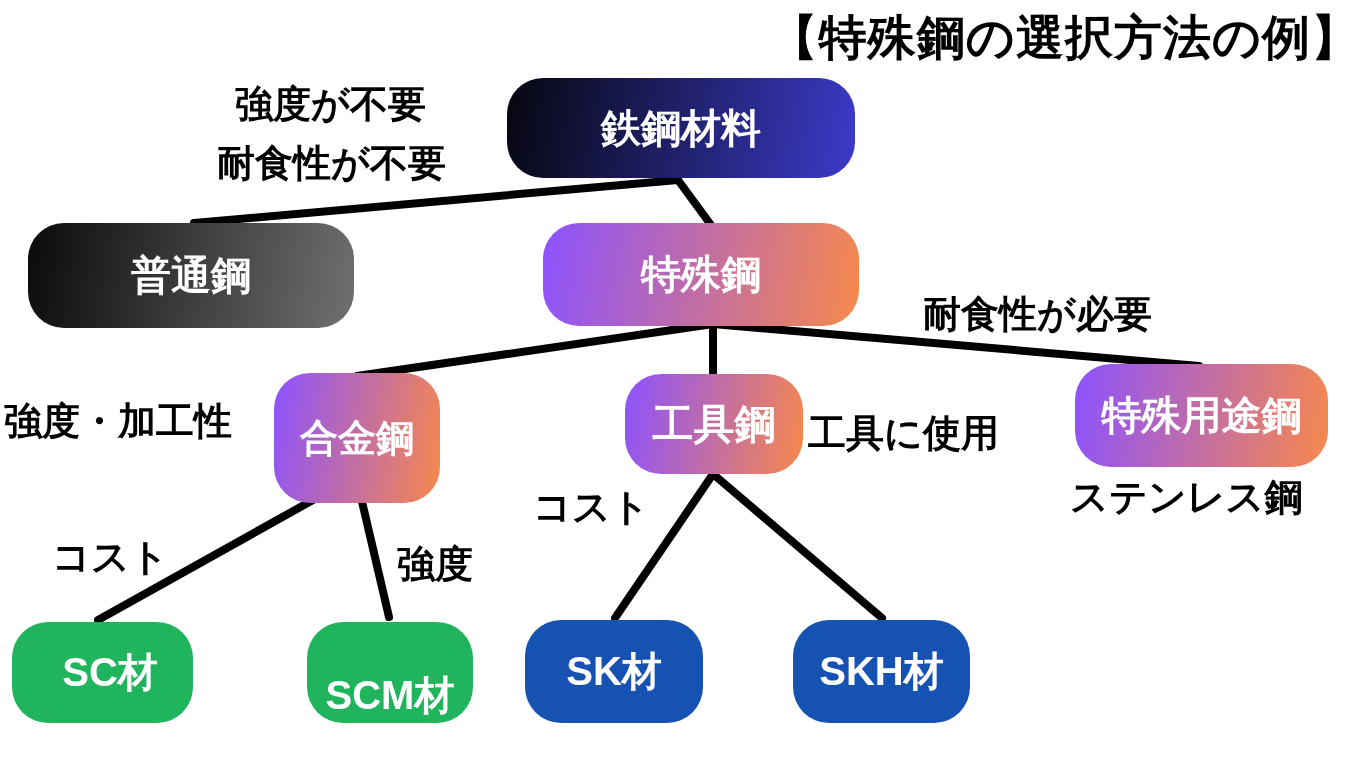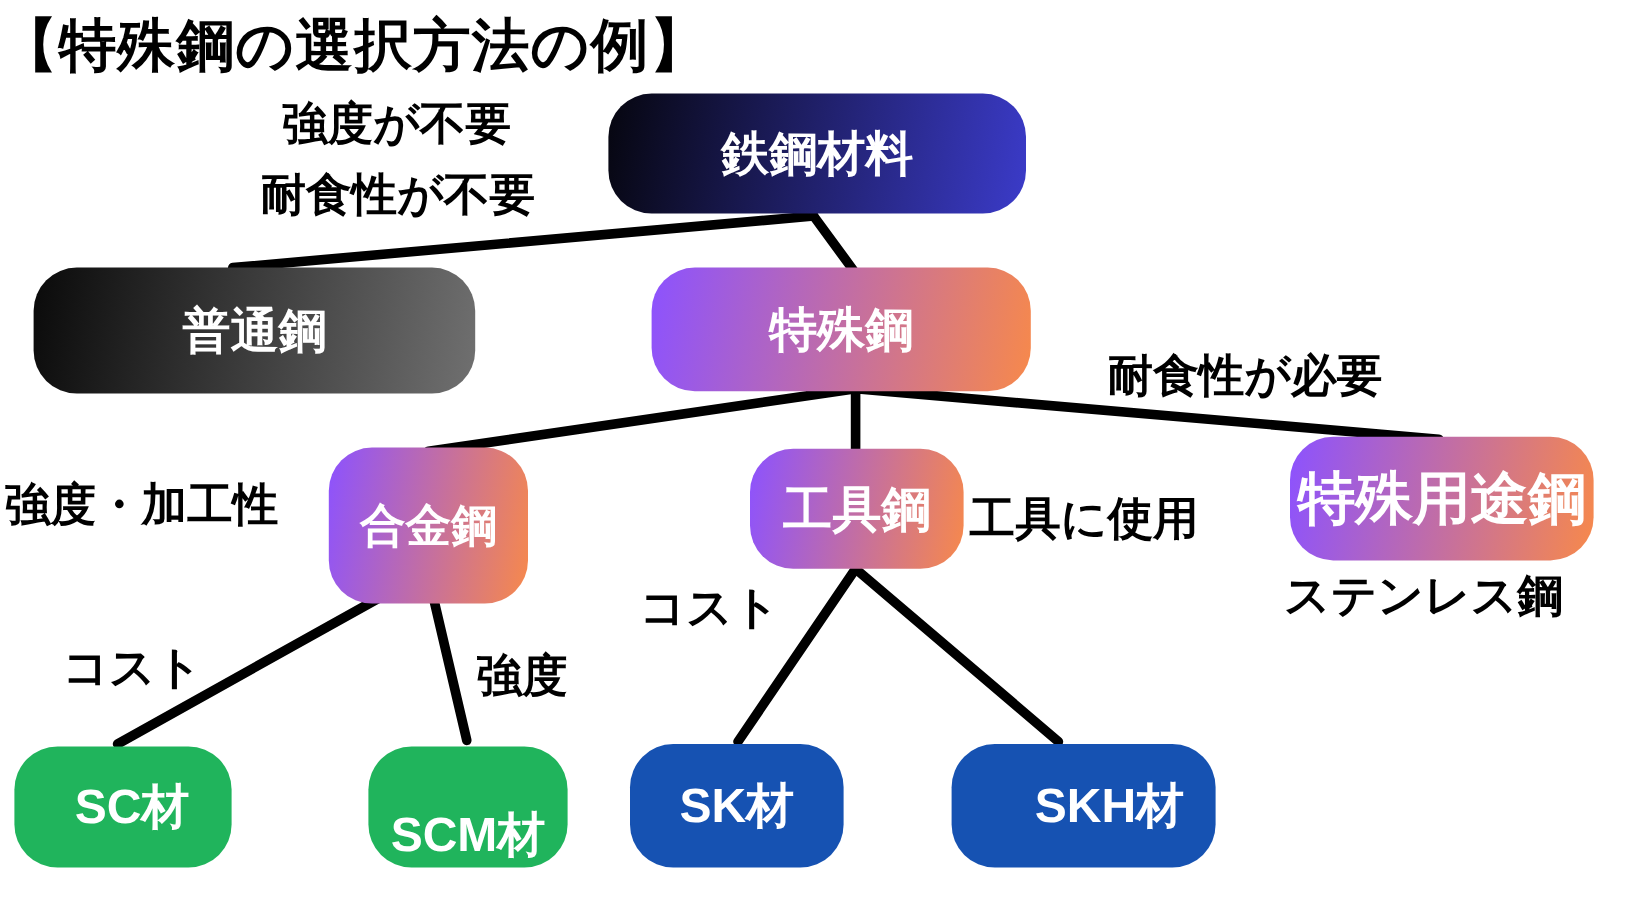--- a/index.html
+++ b/index.html
@@ -3,48 +3,48 @@
 <meta charset="utf-8">
 <style>
   html,body{margin:0;padding:0;}
   body{
     width:1360px;height:765px;background:#ffffff;overflow:hidden;position:relative;
     font-family:"Liberation Sans","DejaVu Sans",sans-serif;
   }
   .stage{position:absolute;inset:0;width:1360px;height:765px;}
   .lines{position:absolute;left:0;top:0;z-index:1;}
   .title{
-    position:absolute;left:0;top:6px;width:100%;text-align:left;
+    position:absolute;left:0;top:6px;width:100%;text-align:right;
     font-size:48px;font-weight:800;color:#000;letter-spacing:1px;z-index:3;
   }
   .node{
     position:absolute;display:flex;align-items:center;justify-content:center;
     border-radius:36px;color:#fff;font-weight:800;z-index:2;
   }
   .lbl{
     position:absolute;color:#000;font-weight:800;font-size:40px;line-height:1.1;
     white-space:nowrap;z-index:3;
   }
   
   .n-root{background:linear-gradient(100deg,#06060f 0%,#3b3bc9 100%);}
   .n-plain{background:linear-gradient(100deg,#0a0a0a 0%,#707070 100%);}
   .n-special{background:linear-gradient(100deg,#8c52ff 0%,#f7894b 100%);}
   .n-green{background:#20b45c;}
   .n-blue{background:#1652b2;}
   
   #node-tekkou{left:507px;top:78px;width:348px;height:100px;font-size:40px;}
-  #node-futsuu{left:28px;top:223px;width:368px;height:105px;font-size:40px;}
+  #node-futsuu{left:28px;top:223px;width:326px;height:105px;font-size:40px;}
   #node-tokushu{left:543px;top:223px;width:316px;height:103px;font-size:40px;}
   #node-goukin{left:274px;top:373px;width:166px;height:130px;font-size:38px;}
   #node-kougu{left:625px;top:374px;width:178px;height:100px;font-size:41px;}
-  #node-tokushu-youto{left:1075px;top:364px;width:253px;height:103px;font-size:48px;}
+  #node-tokushu-youto{left:1075px;top:364px;width:253px;height:103px;font-size:40px;}
   #node-sc{left:12px;top:622px;width:166px;height:101px;font-size:40px;padding-left:15px;}
   #node-scm{left:307px;top:622px;width:166px;height:101px;font-size:40px;align-items:flex-end;}
   #node-sk{left:525px;top:620px;width:178px;height:103px;font-size:40px;}
-  #node-skh{left:793px;top:620px;width:177px;height:103px;font-size:40px;padding-left:43px;}
+  #node-skh{left:793px;top:620px;width:177px;height:103px;font-size:40px;}
   #lbl-kyoudo-fuyou{left:235px;top:84px;font-size:38px;}
   #lbl-taishoku-fuyou{left:217px;top:143px;font-size:38px;}
   #lbl-taishoku-hitsuyou{left:923px;top:294px;font-size:38px;}
   #lbl-kyoudo-kakousei{left:4px;top:401px;font-size:38px;}
   #lbl-kougu-shiyou{left:808px;top:413px;font-size:38px;}
   #lbl-cost-kougu{left:533px;top:487px;font-size:38px;}
   #lbl-kousokudo{left:782px;top:488px;font-size:38px;}
   #lbl-cost-goukin{left:52px;top:537px;font-size:38px;}
   #lbl-kyoudo{left:397px;top:544px;font-size:38px;}
   #lbl-stainless{left:1070px;top:477px;font-size:38px;}

